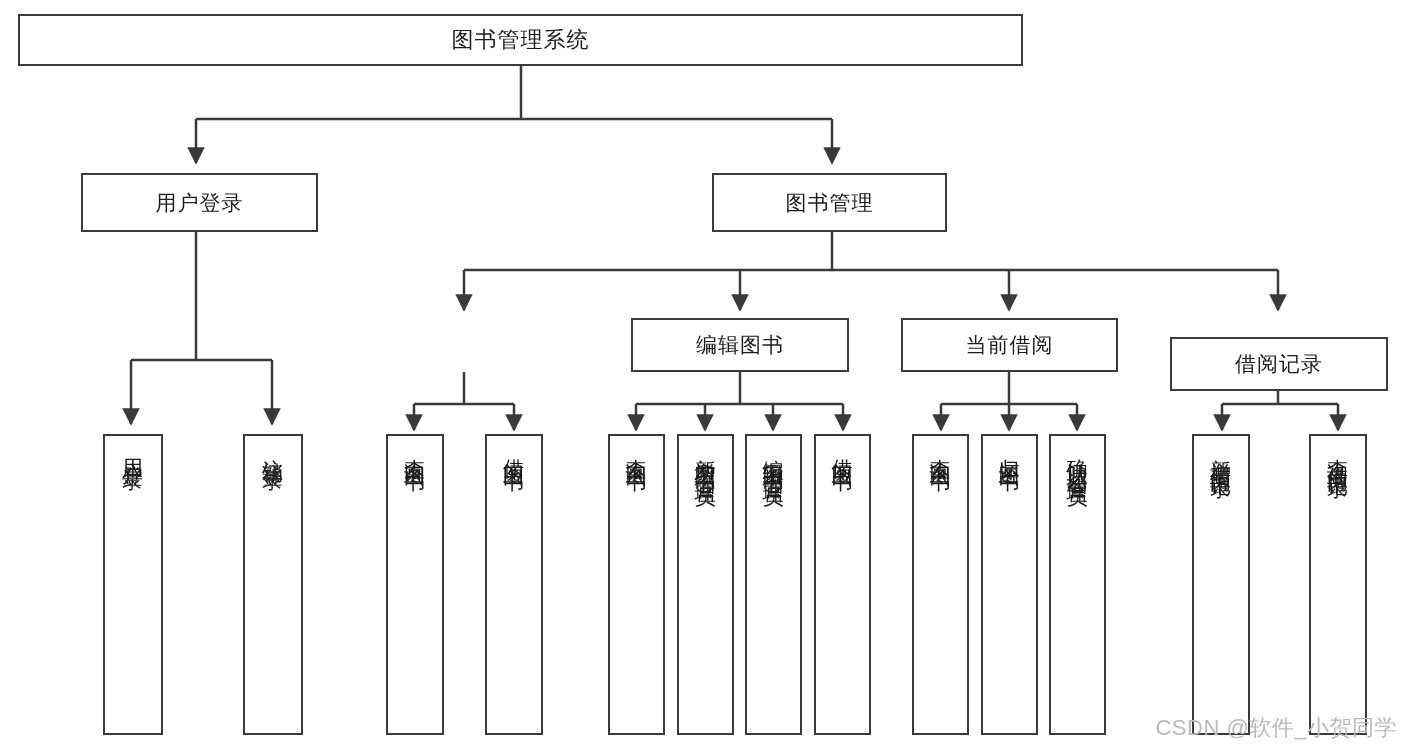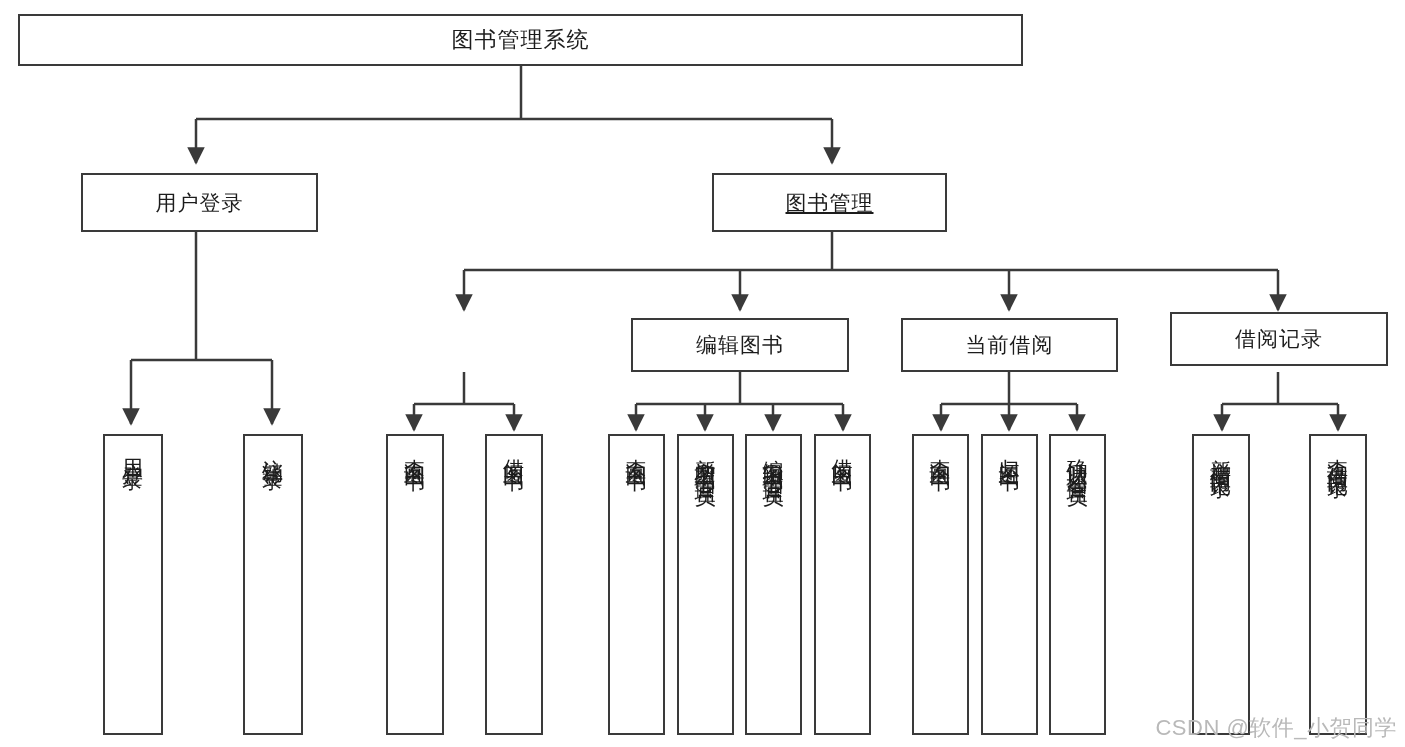--- a/index.html
+++ b/index.html
@@ -119,34 +119,34 @@
   </svg>
 
   <div class="node node-h root" style="left:18px;top:14px;width:1005px;height:52px;">
     <span>图书管理系统</span>
   </div>
 
   <div class="node node-h" style="left:81px;top:173px;width:237px;height:59px;">
     <span>用户登录</span>
   </div>
 
-  <div class="node node-h" style="left:712px;top:173px;width:235px;height:59px;text-decoration:underline;">
+  <div class="node node-h" style="left:712px;top:173px;width:235px;height:59px;">
     <span>图书管理</span>
   </div>
 
 
   <div class="node node-h" style="left:631px;top:318px;width:218px;height:54px;">
     <span>编辑图书</span>
   </div>
 
   <div class="node node-h" style="left:901px;top:318px;width:217px;height:54px;">
     <span>当前借阅</span>
   </div>
 
-  <div class="node node-h" style="left:1170px;top:312px;width:218px;height:54px;">
+  <div class="node node-h" style="left:1170px;top:337px;width:218px;height:54px;">
     <span>借阅记录</span>
   </div>
 
   <div class="node node-v" style="left:103px;top:434px;width:60px;height:301px;">
     <span class="vtext">用户登录</span>
   </div>
 
   <div class="node node-v" style="left:243px;top:434px;width:60px;height:301px;">
     <span class="vtext">注销登录</span>
   </div>

